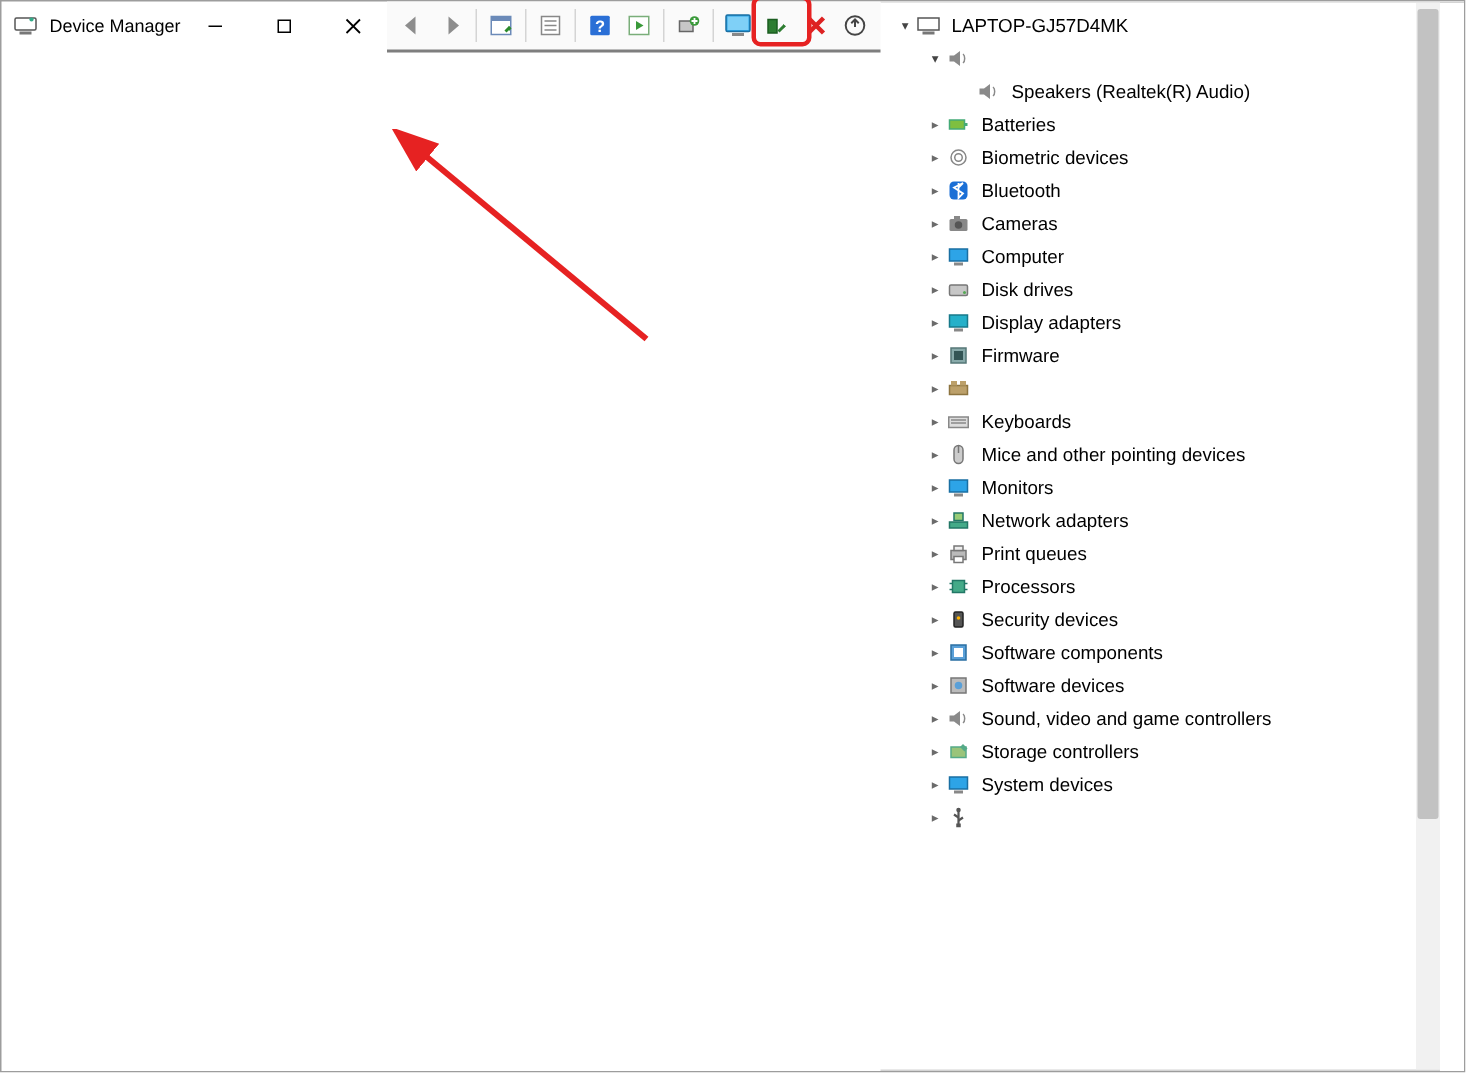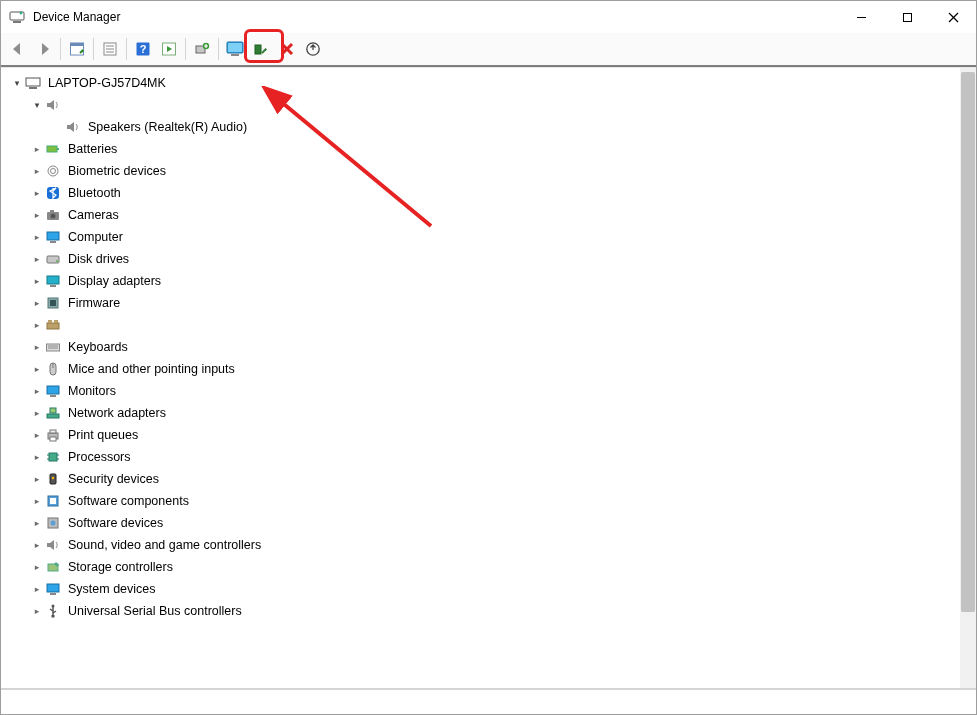--- a/index.html
+++ b/index.html
@@ -1,16 +1,16 @@
 <!DOCTYPE html>
 <html><head>
 <meta charset="utf-8">
 <style>
 html,body{margin:0;padding:0;font-family:"Segoe UI",Tahoma,sans-serif;font-size:12.5px;color:#000;background:#fff}
-.window{width:977px;height:715px;border:1px solid #9d9d9d;box-sizing:border-box;display:flex;flex-direction:column;background:#fff;position:relative}
+.window{width:977px;height:715px;border:1px solid #9d9d9d;box-sizing:border-box;display:flex;flex-direction:row;background:#fff;position:relative}
 .titlebar{height:32px;display:flex;align-items:center;padding:0 0 0 8px;font-size:12px}
 .titlebar .appicon{width:16px;height:16px;margin-right:8px;display:flex;align-items:center;justify-content:center}
 .titlebar .title{flex:0 0 auto}
 .titlebar .spacer{flex:1}
 .winbtn{width:46px;height:32px;display:flex;align-items:center;justify-content:center;color:#000}
 .winbtn svg{width:11px;height:11px}
 .menubar{height:22px;display:flex;align-items:center;padding:0 6px;border-bottom:1px solid #e6e6e6;font-size:12.5px}
 .menuitem{padding:2px 10px}
 .toolbar{height:28px;display:flex;align-items:center;padding:2px 4px;border-bottom:2px solid #7e7e7e;background:#fafafa;gap:0}
 .tbtn{width:24px;height:24px;display:flex;align-items:center;justify-content:center;margin:0 1px;border-radius:2px}
@@ -295,21 +295,21 @@
         </div>
         <div class="node">
           <span class="gap" style="width:28px"></span>
           <span class="twisty">▸</span>
           <span class="icon">
             <svg width="16" height="16" viewBox="0 0 16 16">
               <rect x="5" y="2" width="6" height="12" rx="3" fill="#ccc" stroke="#777"></rect>
               <line x1="8" y1="2" x2="8" y2="7" stroke="#777"></line>
             </svg>
           </span>
-          <span class="lbl">Mice and other pointing inputs</span>
+          <span class="lbl">Mice and other pointing devices</span>
         </div>
         <div class="node">
           <span class="gap" style="width:28px"></span>
           <span class="twisty">▸</span>
           <span class="icon">
             <svg width="16" height="16" viewBox="0 0 16 16">
               <rect x="2" y="3" width="12" height="8" fill="#2da4e7" stroke="#1a6fa3"></rect>
               <rect x="5" y="12" width="6" height="2" fill="#888"></rect>
             </svg>
           </span>
@@ -422,21 +422,20 @@
           <span class="gap" style="width:28px"></span>
           <span class="twisty">▸</span>
           <span class="icon">
             <svg width="16" height="16" viewBox="0 0 16 16">
               <line x1="8" y1="2" x2="8" y2="14" stroke="#555" stroke-width="1.5"></line>
               <circle cx="8" cy="3" r="1.5" fill="#555"></circle>
               <path d="M8 8l-3-2M8 10l3-2" stroke="#555" stroke-width="1.5"></path>
               <rect x="6.5" y="12" width="3" height="2.5" fill="#555"></rect>
             </svg>
           </span>
-          <span class="lbl">Universal Serial Bus controllers</span>
         </div>
 
     </div>
     <div class="scrollbar">
       <div style="height:4px"></div>
       <div class="thumb" style="height:540px"></div>
     </div>
   </div>
 
   <div class="statusbar"></div>

